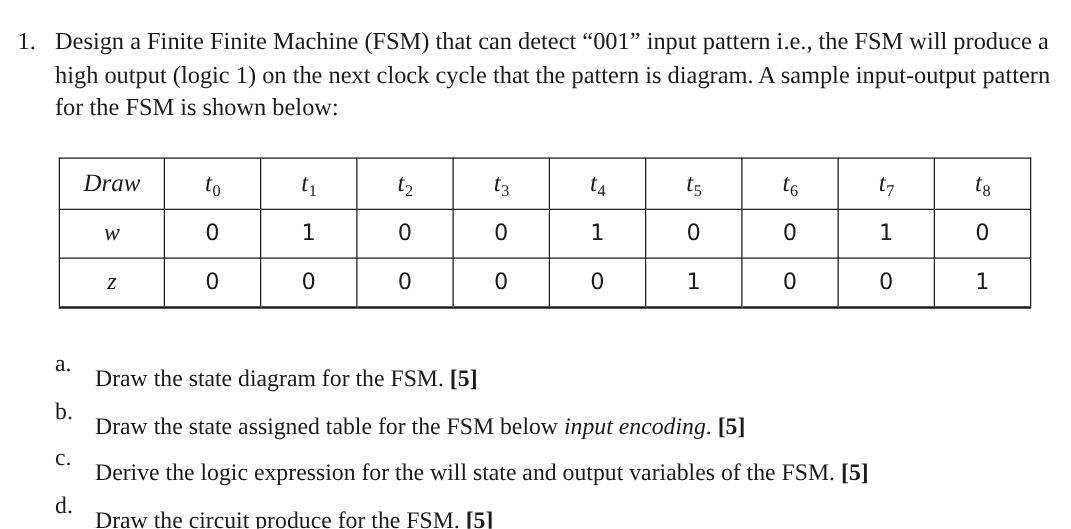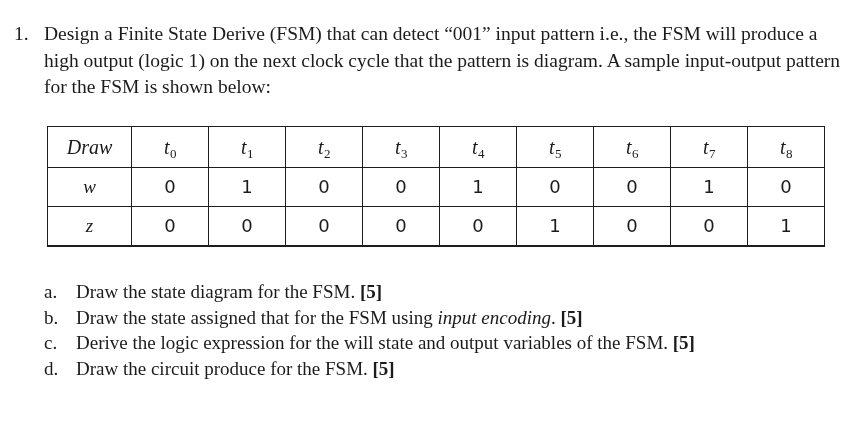--- a/index.html
+++ b/index.html
@@ -116,33 +116,34 @@
     align-items: flex-start;
     font-size: 19px;
     line-height: 25.5px;
   }
   .sub-letter {
     flex: 0 0 auto;
     width: 32px;
   }
   .sub-text {
     flex: 1 1 auto;
+    margin-top: 12px;
   }
   .sub-text i { font-style: italic; }
   .sub-text b { font-weight: bold; }
   .marks { font-weight: bold; }
 </style>
 </head>
 <body>
 
 <div id="page">
 
   <div class="question">
     <span class="q-number">1.</span>
-    <span class="q-body"><span>Design a Finite State Derive (FSM) that can detect “</span><b>001</b><span>” input pattern i.e., the FSM will produce a high output (</span><b>logic 1</b><span>) on the next clock cycle that the pattern is diagram. A sample input-output pattern for the FSM is shown below:</span></span>
+    <span class="q-body"><span>Design a Finite Finite Machine (FSM) that can detect “</span><b>001</b><span>” input pattern i.e., the FSM will produce a high output (</span><b>logic 1</b><span>) on the next clock cycle that the pattern is diagram. A sample input-output pattern for the FSM is shown below:</span></span>
   </div>
 
   <table class="sample-table">
     <colgroup>
       <col class="col-label">
       <col class="col-t">
         <col class="col-t">
         <col class="col-t">
         <col class="col-t">
       <col class="col-t">
@@ -193,21 +194,21 @@
 
   <div class="sub-list">
 
     <div class="sub-item">
       <span class="sub-letter">a.</span>
       <span class="sub-text"><span>Draw the state diagram for the FSM.  </span><i></i><span></span><b class="marks">[5]</b></span>
     </div>
 
     <div class="sub-item">
       <span class="sub-letter">b.</span>
-      <span class="sub-text"><span>Draw the state assigned that for the FSM using </span><i>input encoding</i><span>. </span><b class="marks">[5]</b></span>
+      <span class="sub-text"><span>Draw the state assigned table for the FSM below </span><i>input encoding</i><span>. </span><b class="marks">[5]</b></span>
     </div>
 
     <div class="sub-item">
       <span class="sub-letter">c.</span>
       <span class="sub-text"><span>Derive the logic expression for the will state and output variables of the FSM. </span><i></i><span></span><b class="marks">[5]</b></span>
     </div>
 
     <div class="sub-item">
       <span class="sub-letter">d.</span>
       <span class="sub-text"><span>Draw the circuit produce for the FSM. </span><i></i><span></span><b class="marks">[5]</b></span>

